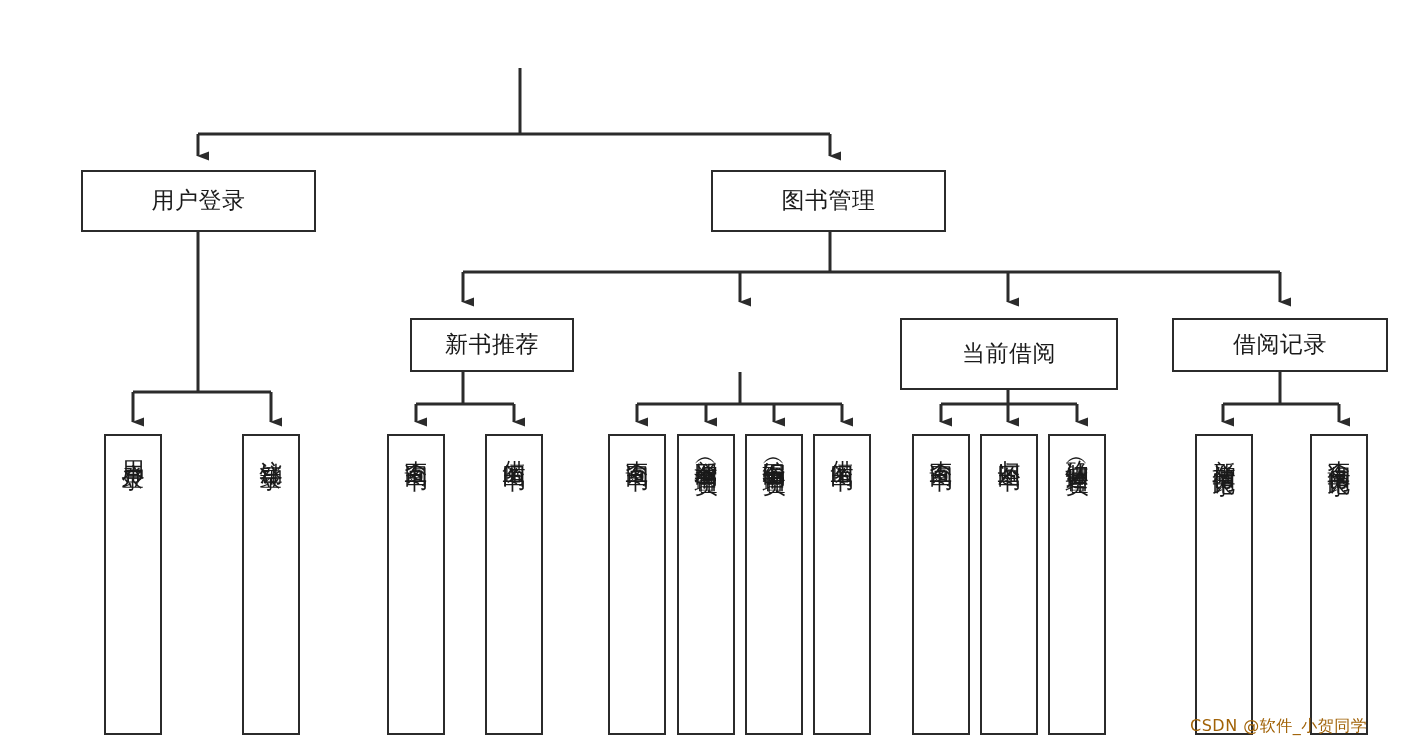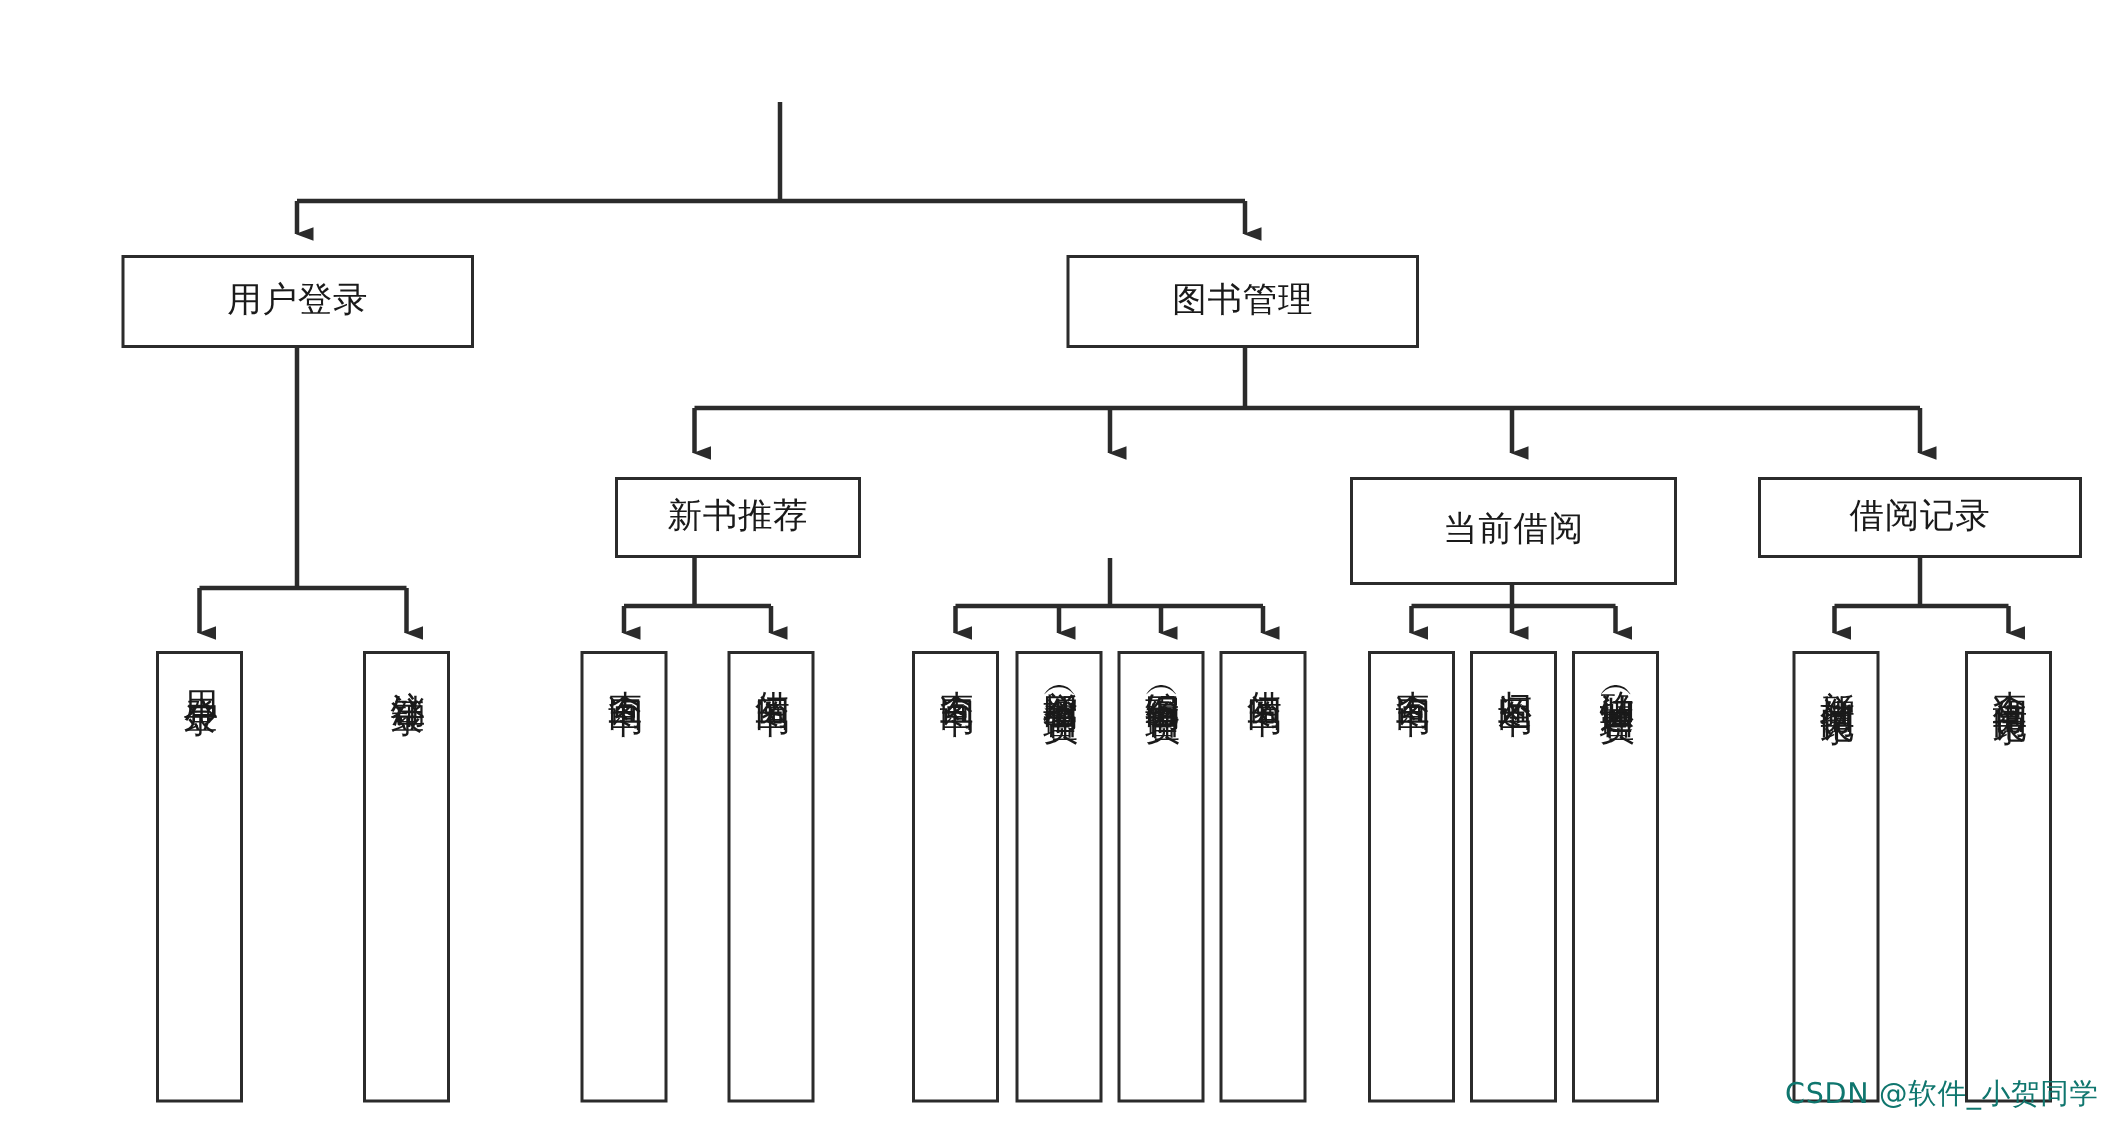--- a/index.html
+++ b/index.html
@@ -57,22 +57,22 @@
     font-size: 23px;
     letter-spacing: 3px;
     line-height: 1;
     padding-top: 2px;
   }
   .node.vertical.tall-text .node-label {
     letter-spacing: 2px;
   }
   .watermark {
     position: absolute;
-    font-size: 19px;
-    color: #0f766e;
+    font-size: 16px;
+    color: #a16207;
     white-space: nowrap;
     letter-spacing: 0.5px;
   }
 </style>
 </head>
 <body>
 
 <div id="canvas">
 
   <svg id="edges" viewBox="0 0 1405 747" xmlns="http://www.w3.org/2000/svg">

